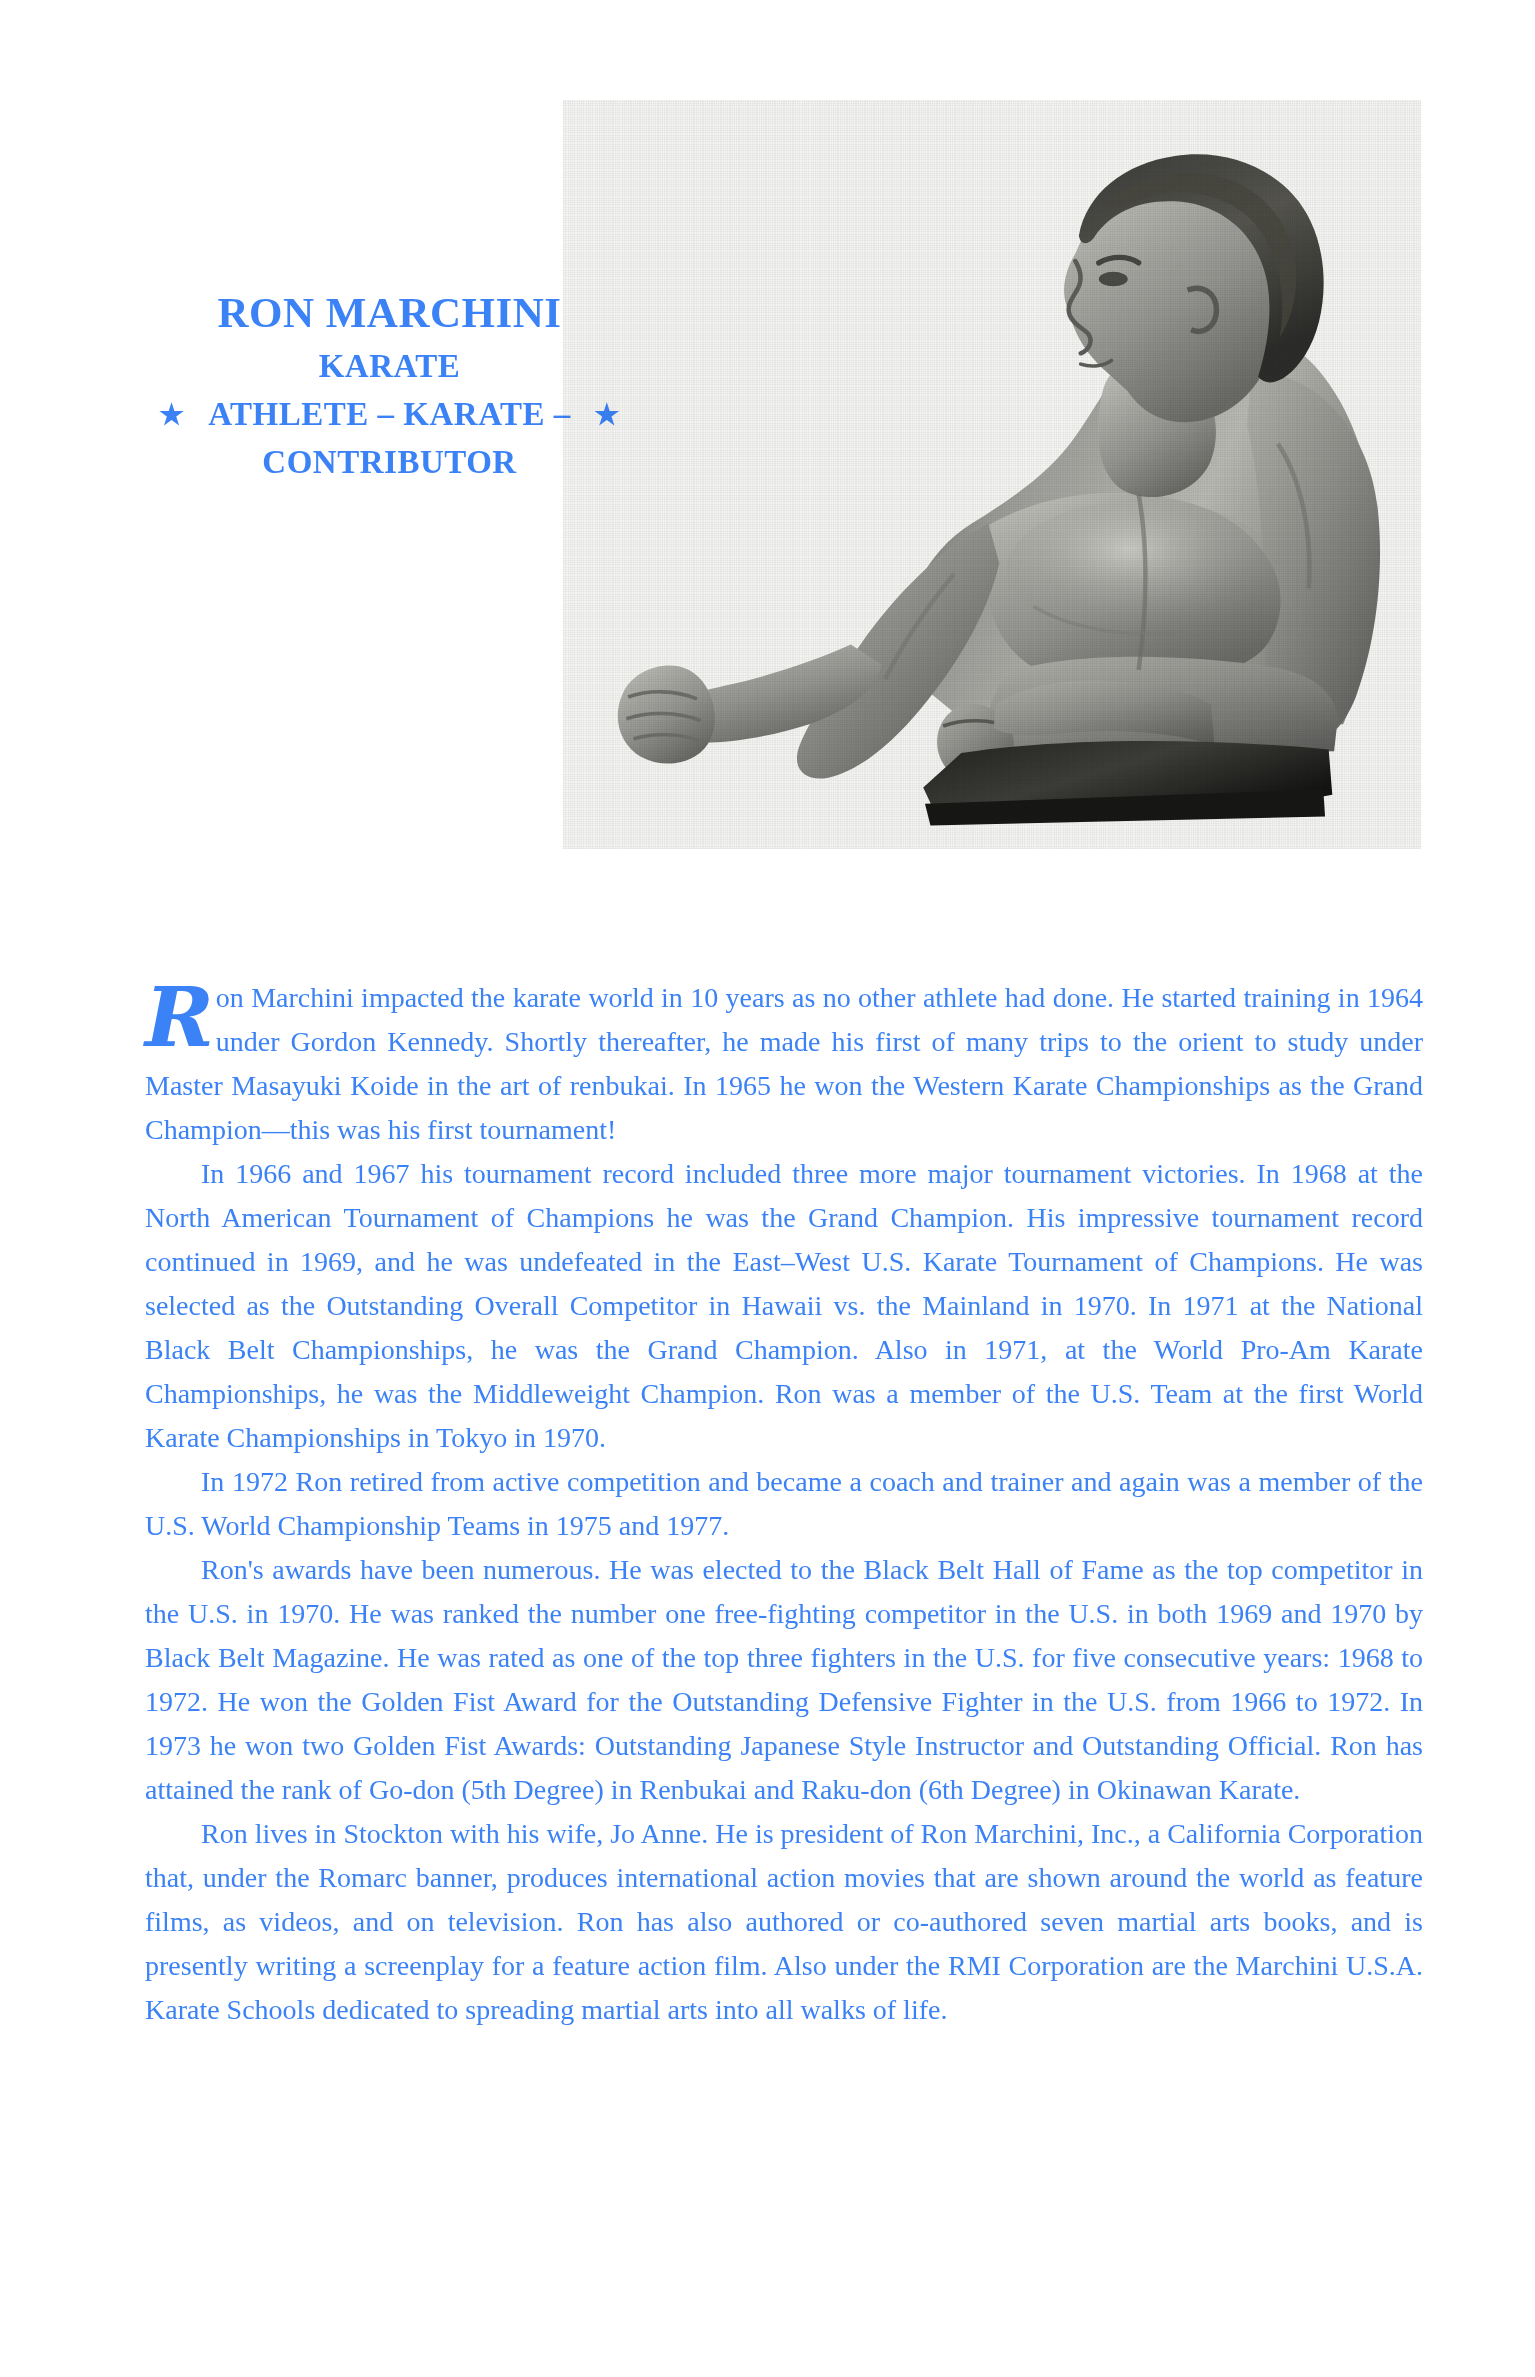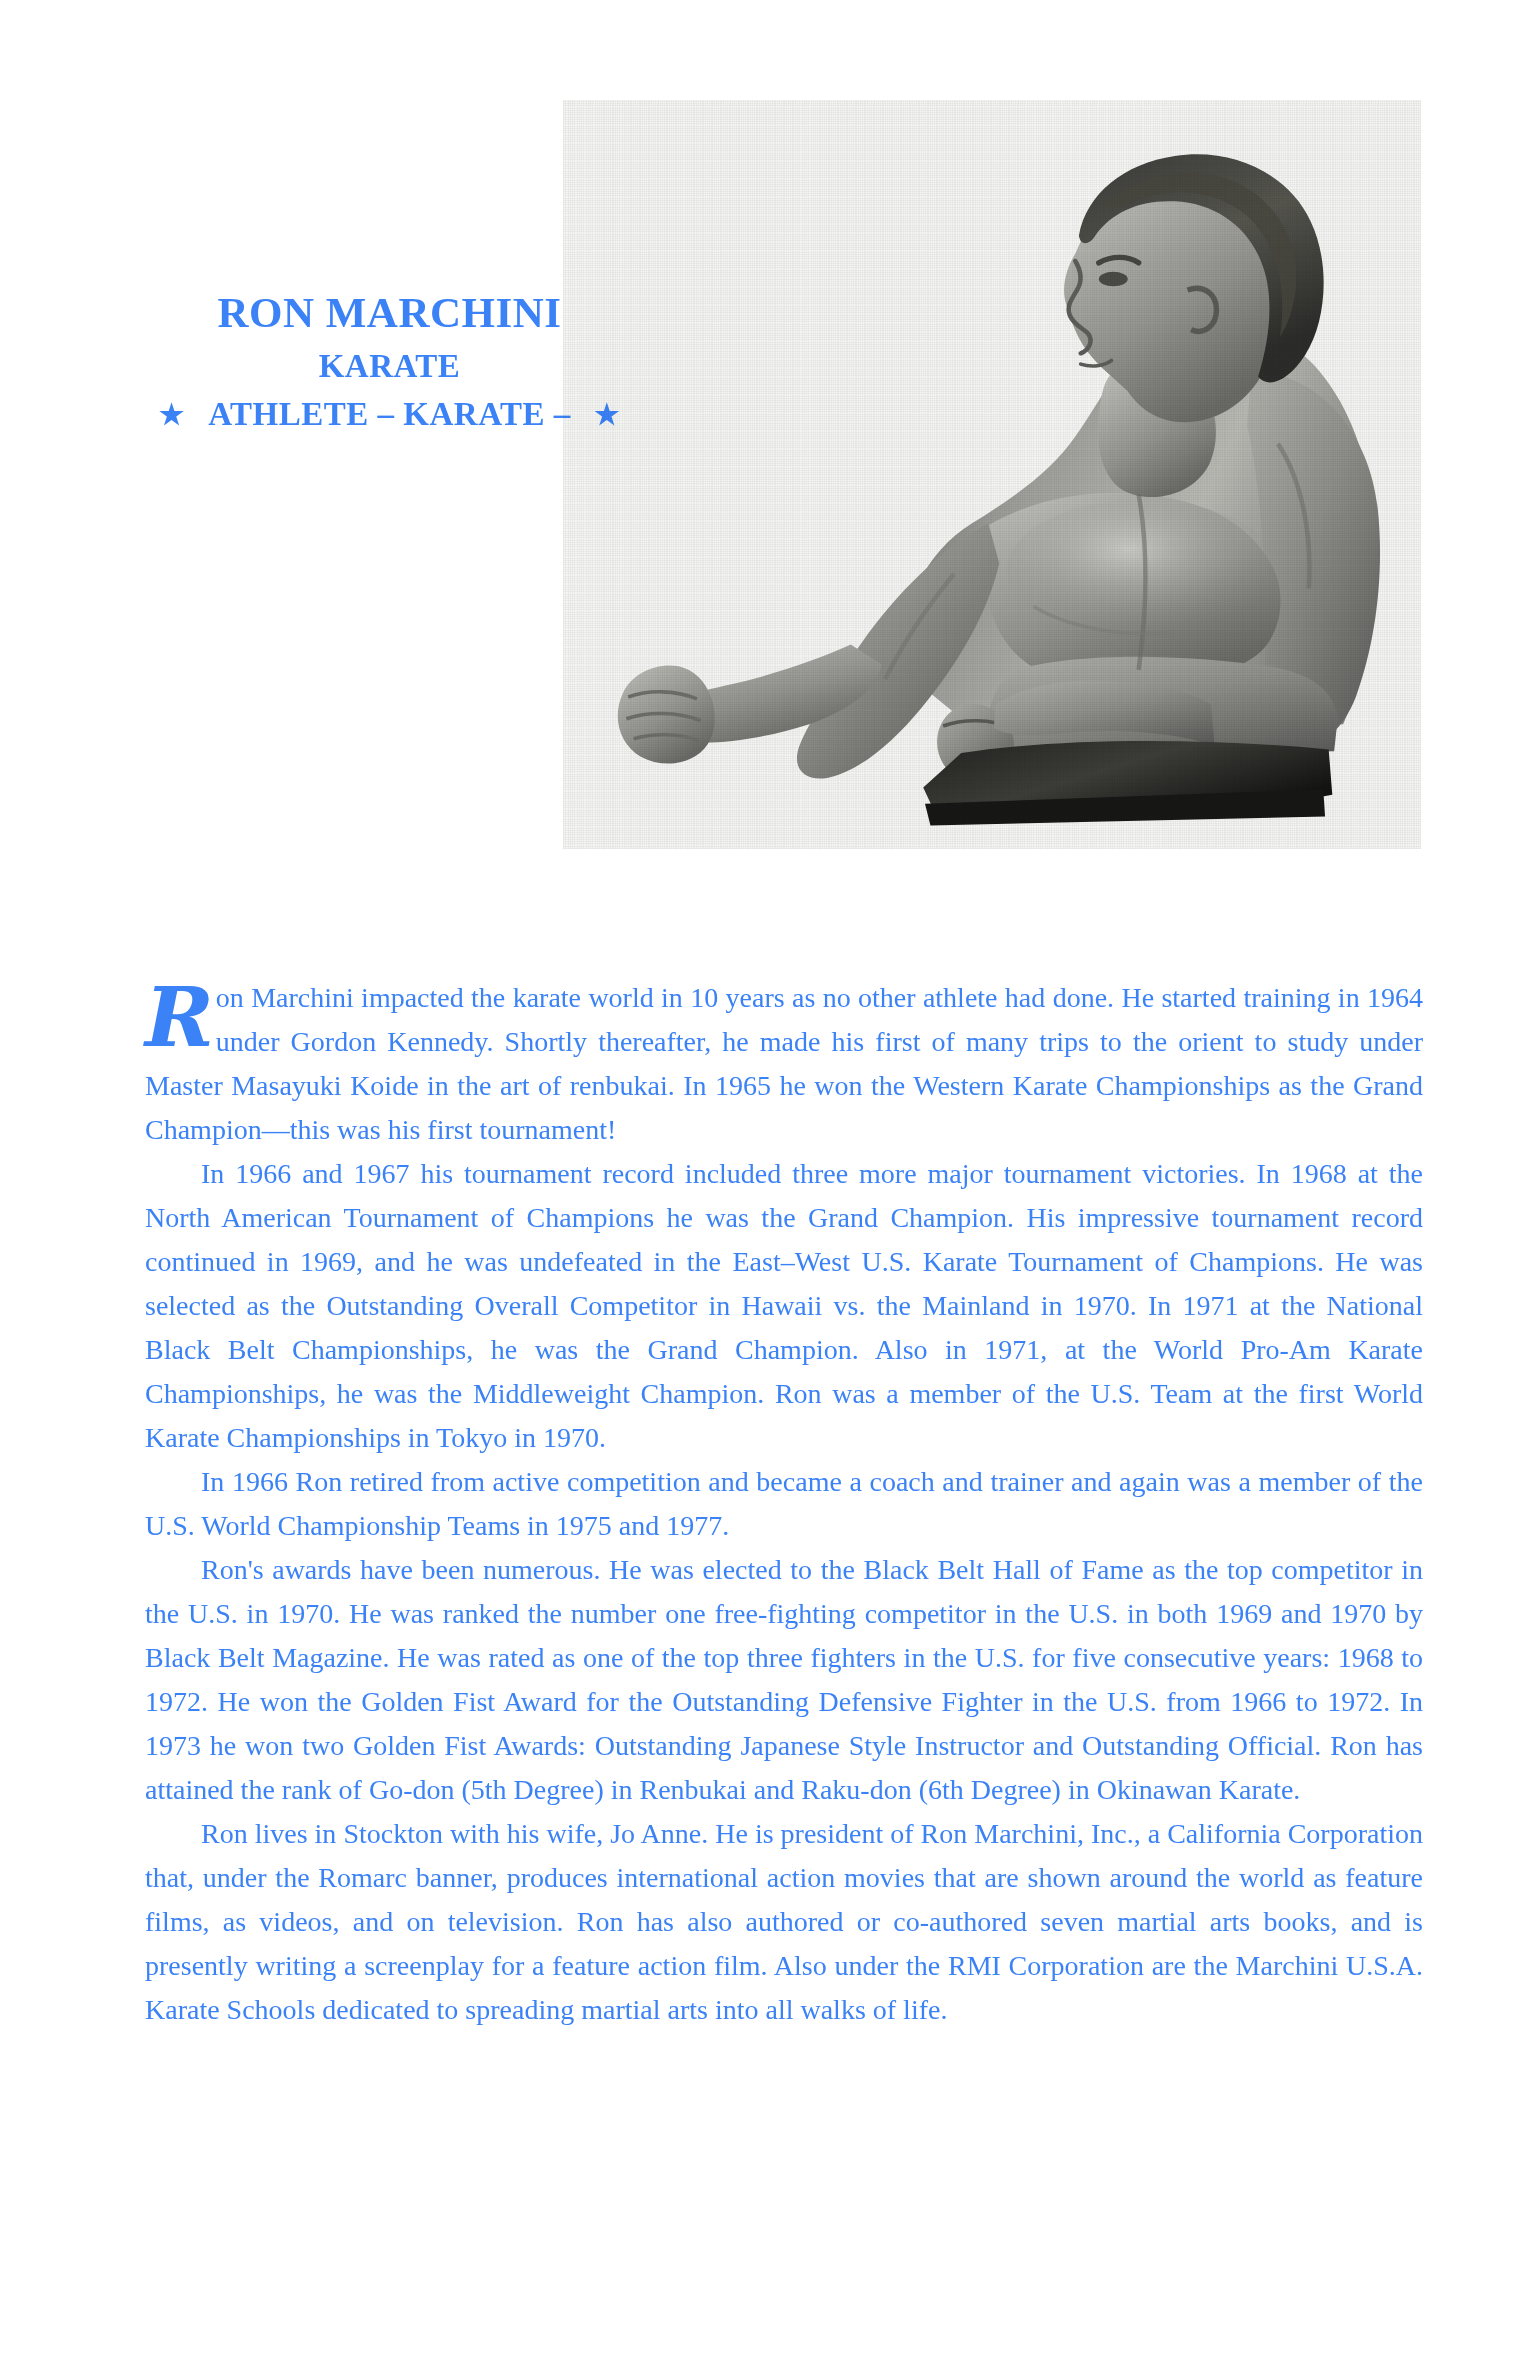--- a/index.html
+++ b/index.html
@@ -299,24 +299,25 @@
   </div>
 
   <div class="title-block">
     <div class="title-line-1">RON MARCHINI</div>
     <div class="title-line-2">KARATE</div>
     <div class="title-line-3">
       <span class="star left">★</span>
       <span>ATHLETE – KARATE –</span>
       <span class="star right">★</span>
     </div>
+    <div class="title-line-4">CONTRIBUTOR</div>
   </div>
 
   <div class="body-text">
     <p class="first"><span class="dropcap">R</span><span>on Marchini impacted the karate world in 10 years as no other athlete had done. He started training in 1964 under Gordon Kennedy. Shortly thereafter, he made his first of many trips to the orient to study under Master Masayuki Koide in the art of renbukai. In 1965 he won the Western Karate Championships as the Grand Champion—this was his first tournament!</span></p>
     <p>In 1966 and 1967 his tournament record included three more major tournament victories. In 1968 at the North American Tournament of Champions he was the Grand Champion. His impressive tournament record continued in 1969, and he was undefeated in the East–West U.S. Karate Tournament of Champions. He was selected as the Outstanding Overall Competitor in Hawaii vs. the Mainland in 1970. In 1971 at the National Black Belt Championships, he was the Grand Champion. Also in 1971, at the World Pro-Am Karate Championships, he was the Middleweight Champion. Ron was a member of the U.S. Team at the first World Karate Championships in Tokyo in 1970.</p>
-    <p>In 1966 Ron retired from active competition and became a coach and trainer and again was a member of the U.S. World Championship Teams in 1975 and 1977.</p>
+    <p>In 1972 Ron retired from active competition and became a coach and trainer and again was a member of the U.S. World Championship Teams in 1975 and 1977.</p>
     <p>Ron's awards have been numerous. He was elected to the Black Belt Hall of Fame as the top competitor in the U.S. in 1970. He was ranked the number one free-fighting competitor in the U.S. in both 1969 and 1970 by Black Belt Magazine. He was rated as one of the top three fighters in the U.S. for five consecutive years: 1968 to 1972. He won the Golden Fist Award for the Outstanding Defensive Fighter in the U.S. from 1966 to 1972. In 1973 he won two Golden Fist Awards: Outstanding Japanese Style Instructor and Outstanding Official. Ron has attained the rank of Go-don (5th Degree) in Renbukai and Raku-don (6th Degree) in Okinawan Karate.</p>
     <p>Ron lives in Stockton with his wife, Jo Anne. He is president of Ron Marchini, Inc., a California Corporation that, under the Romarc banner, produces international action movies that are shown around the world as feature films, as videos, and on television. Ron has also authored or co-authored seven martial arts books, and is presently writing a screenplay for a feature action film. Also under the RMI Corporation are the Marchini U.S.A. Karate Schools dedicated to spreading martial arts into all walks of life.</p>
   </div>
 
 </div>
 
 
 </body></html>

